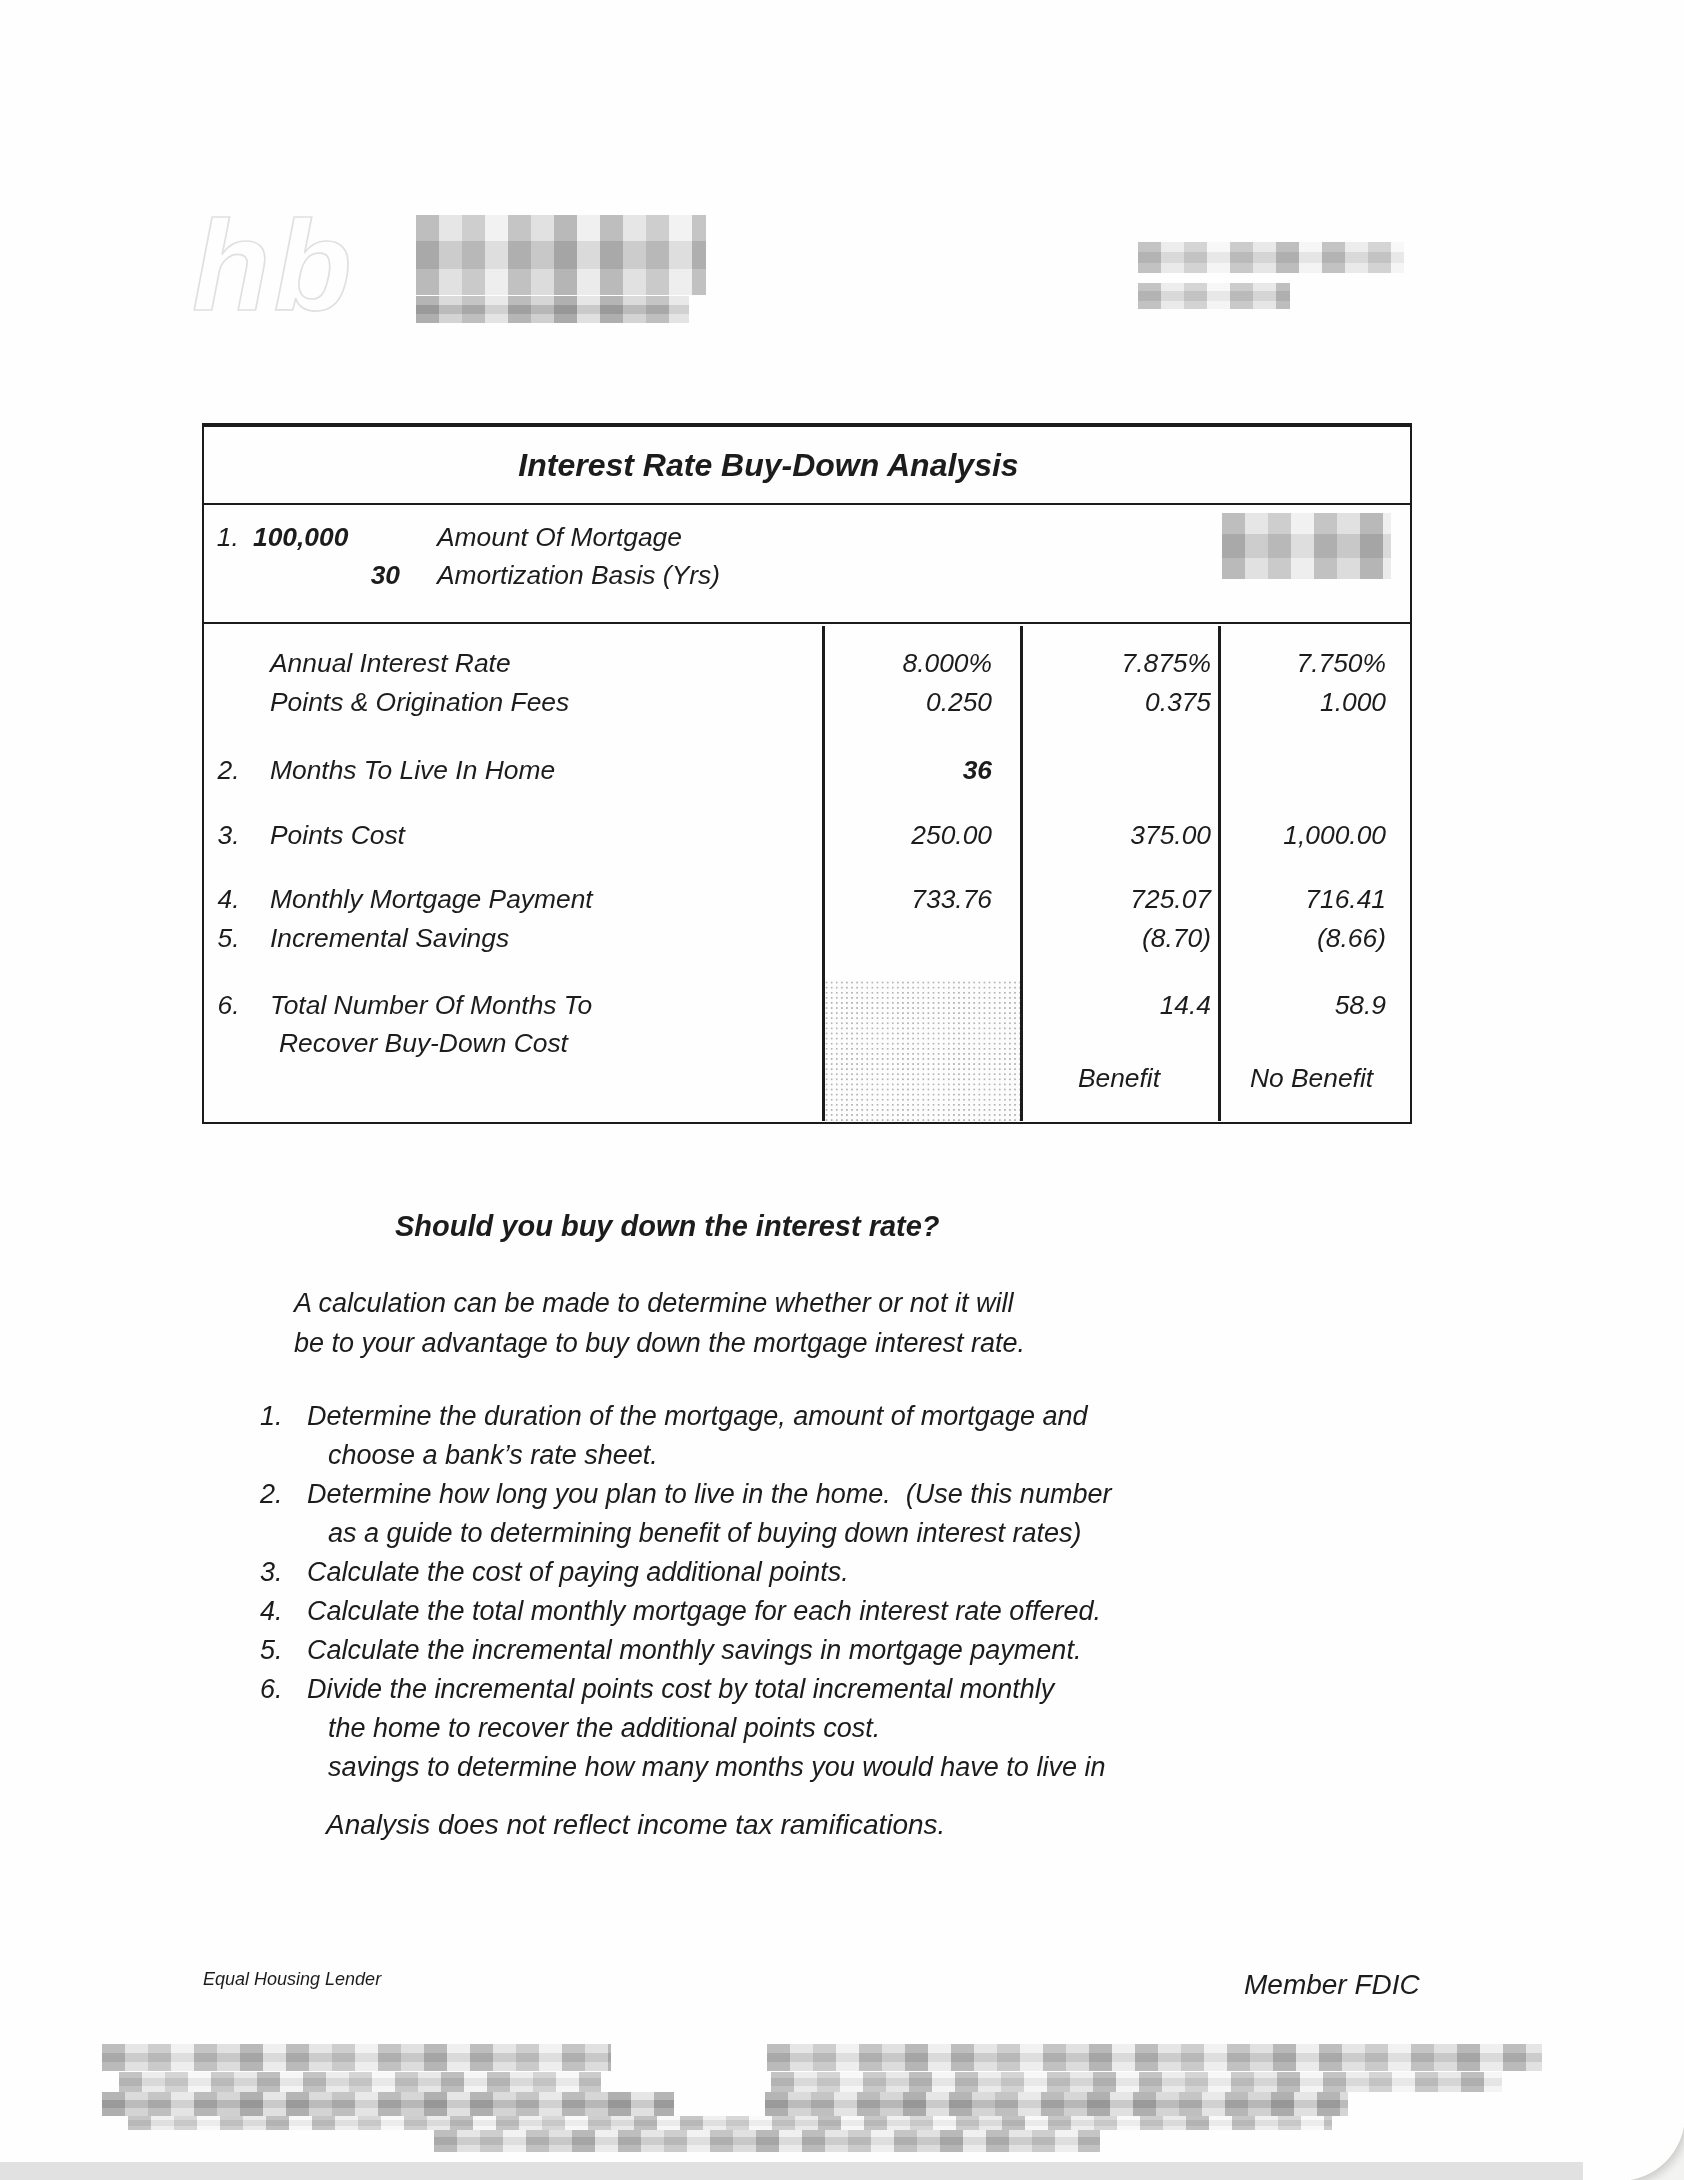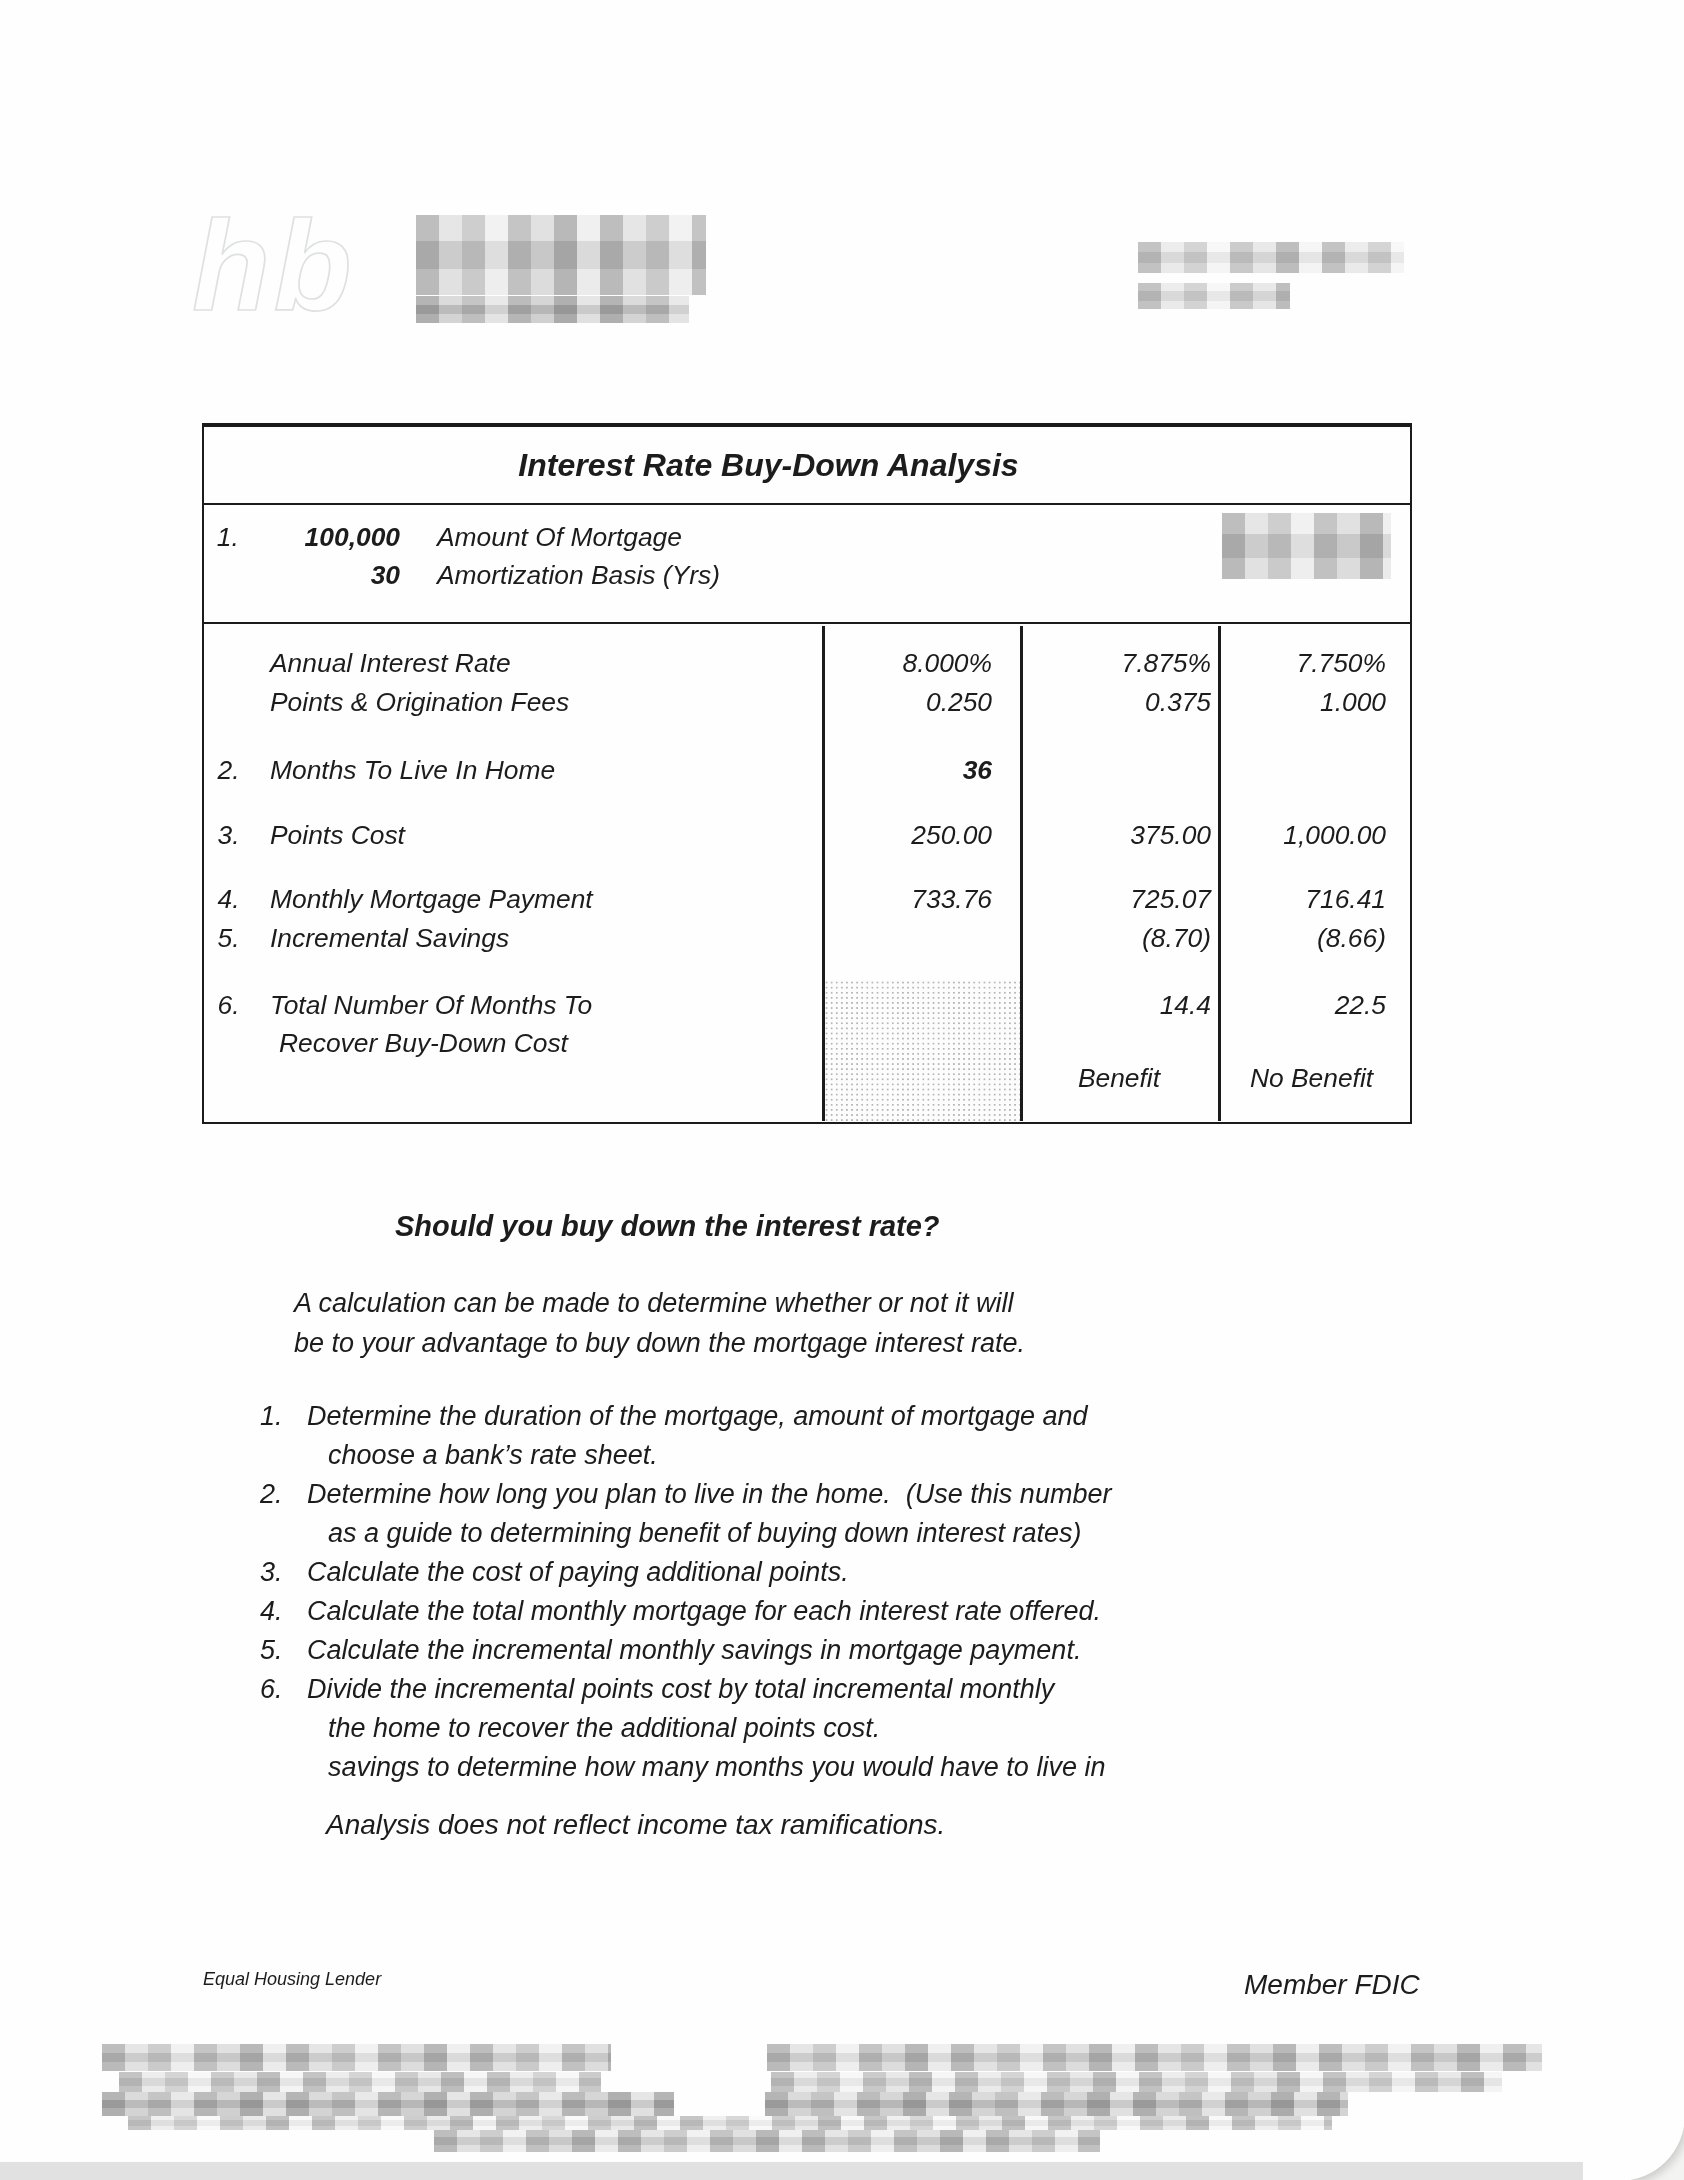--- a/index.html
+++ b/index.html
@@ -58,21 +58,21 @@
     font-size:26.4px;
   }
   .tbl-title {
     height:78px; border-bottom:2.6px solid #1b1b1b;
     display:flex; align-items:center; justify-content:center;
     padding-right:77px;
     font-weight:bold; font-size:32px;
   }
   .tbl-row1 { position:relative; height:119px; border-bottom:2.6px solid #1b1b1b; }
   .tbl-row1 .r1-num  { position:absolute; left:12.8px;  top:17px; }
-  .tbl-row1 .r1-val1 { position:absolute; left:49px;  top:17px; width:147px; text-align:right; font-weight:bold; }
+  .tbl-row1 .r1-val1 { position:absolute; left:49px;  top:17px; width:147px; text-align:left; font-weight:bold; }
   .tbl-row1 .r1-lab1 { position:absolute; left:233px; top:17px; }
   .tbl-row1 .r1-val2 { position:absolute; left:49px;  top:55px; width:147px; text-align:right; font-weight:bold; }
   .tbl-row1 .r1-lab2 { position:absolute; left:233px; top:55px; }
 
   .tbl-main { position:absolute; left:0; top:199px; width:1204px; height:495px; }
   .vl { position:absolute; top:0; bottom:0; width:2.6px; background:#1b1b1b; }
   .vl1 { left:618px; } .vl2 { left:816px; } .vl3 { left:1014px; }
   .stipple {
     position:absolute; left:620px; top:354px; width:196px; height:141px;
     background-color:#fcfcfc;
@@ -188,21 +188,21 @@
         <span class="c-label">Incremental Savings</span>
         <span class="c-v2">(8.70)</span>
         <span class="c-v3">(8.66)</span>
       </div>
 
       <div class="trow row-6">
         <span class="c-num">6.</span>
         <span class="c-label">Total Number Of Months To</span>
         <span class="c-label2">Recover Buy-Down Cost</span>
         <span class="c-v2">14.4</span>
-        <span class="c-v3">22.5</span>
+        <span class="c-v3">58.9</span>
       </div>
 
       <div class="trow row-verd">
         <span class="c-b2">Benefit</span>
         <span class="c-b3">No Benefit</span>
       </div>
     </div>
   </div>
 
   <div class="heading">Should you buy down the interest rate?</div>

